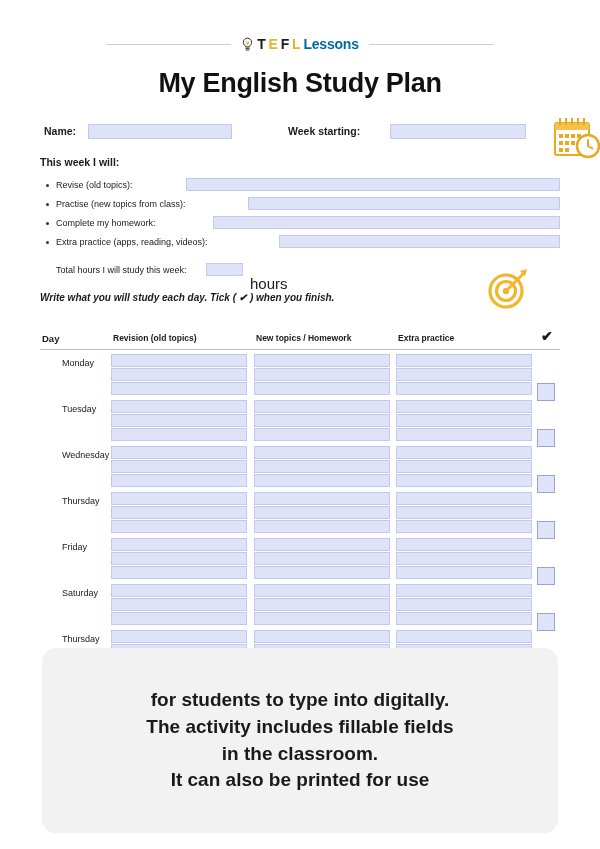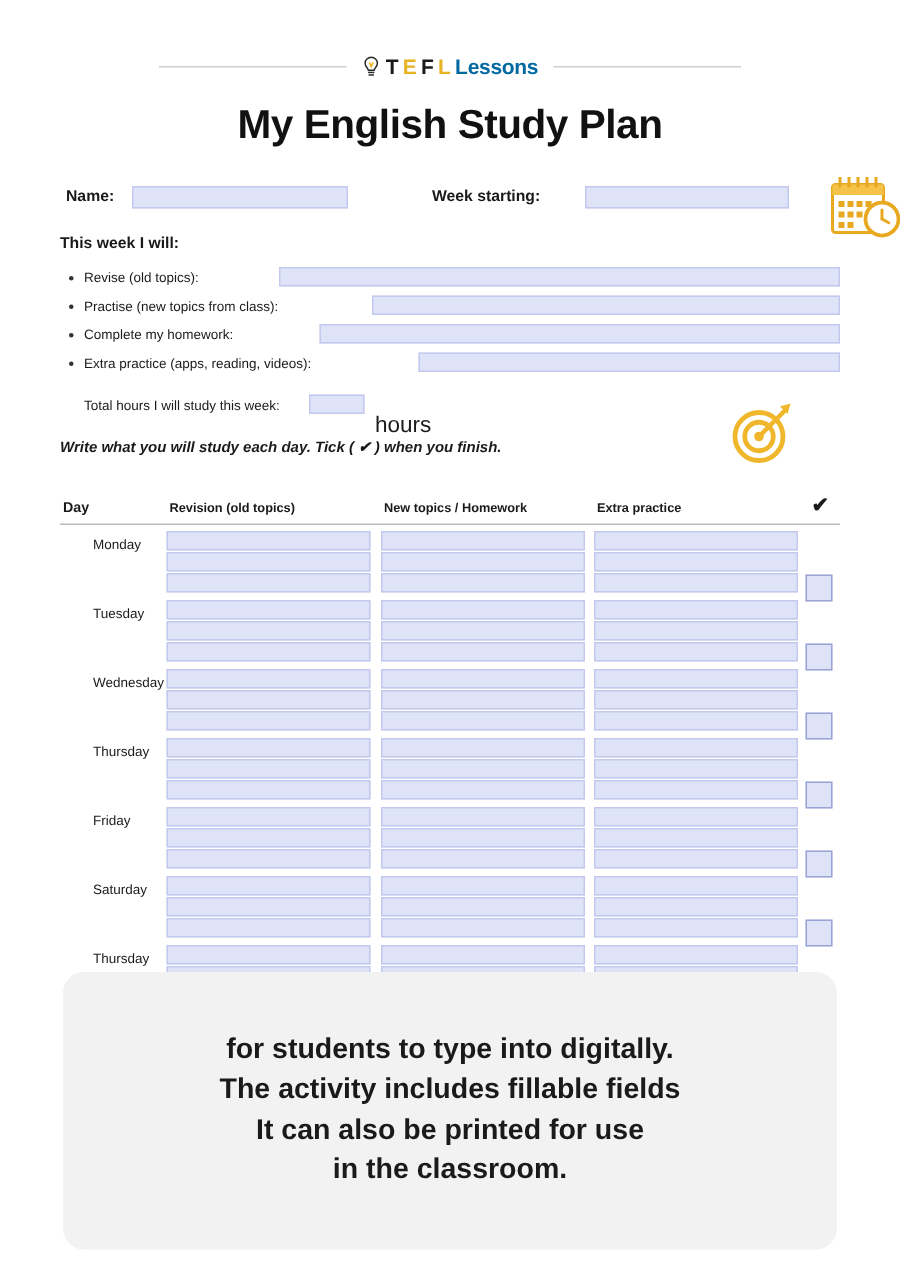--- a/index.html
+++ b/index.html
@@ -516,18 +516,18 @@
       <span class="cell c3" style="top:14px;"></span>
       <span class="cell c3" style="top:28px;"></span>
       <span class="checkbox" style="top:29px;"></span>
     </div>
   </div>
 
   <div class="overlay">
     <div class="overlay-text">
       <span>for students to type into digitally.</span>
       <span>The activity includes fillable fields</span>
+      <span>in the classroom.</span>
       <span>It can also be printed for use</span>
-      <span>in the classroom.</span>
     </div>
   </div>
 
 </div>
 
 </body></html>

